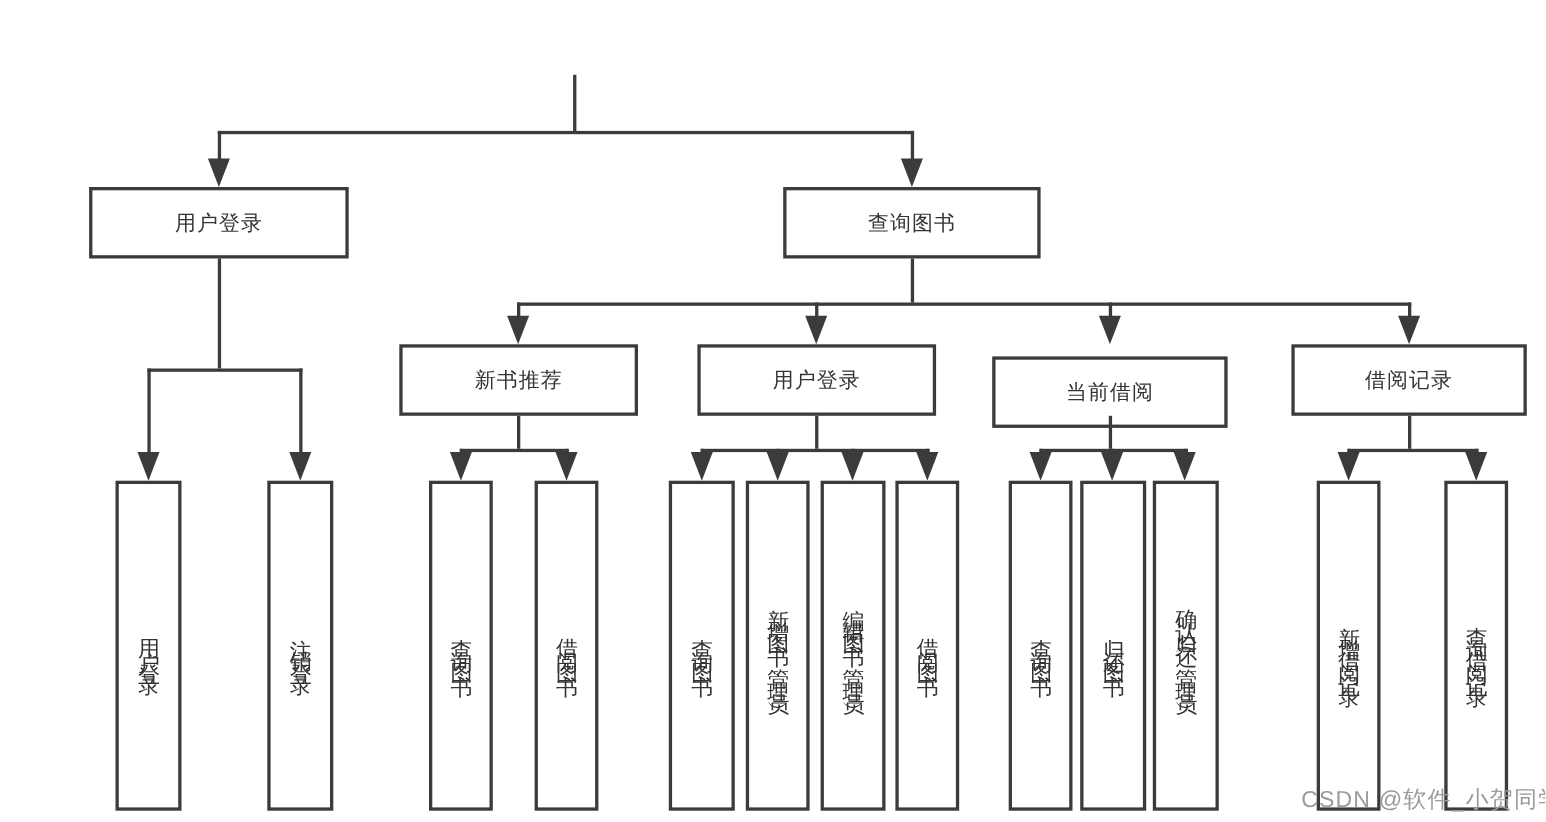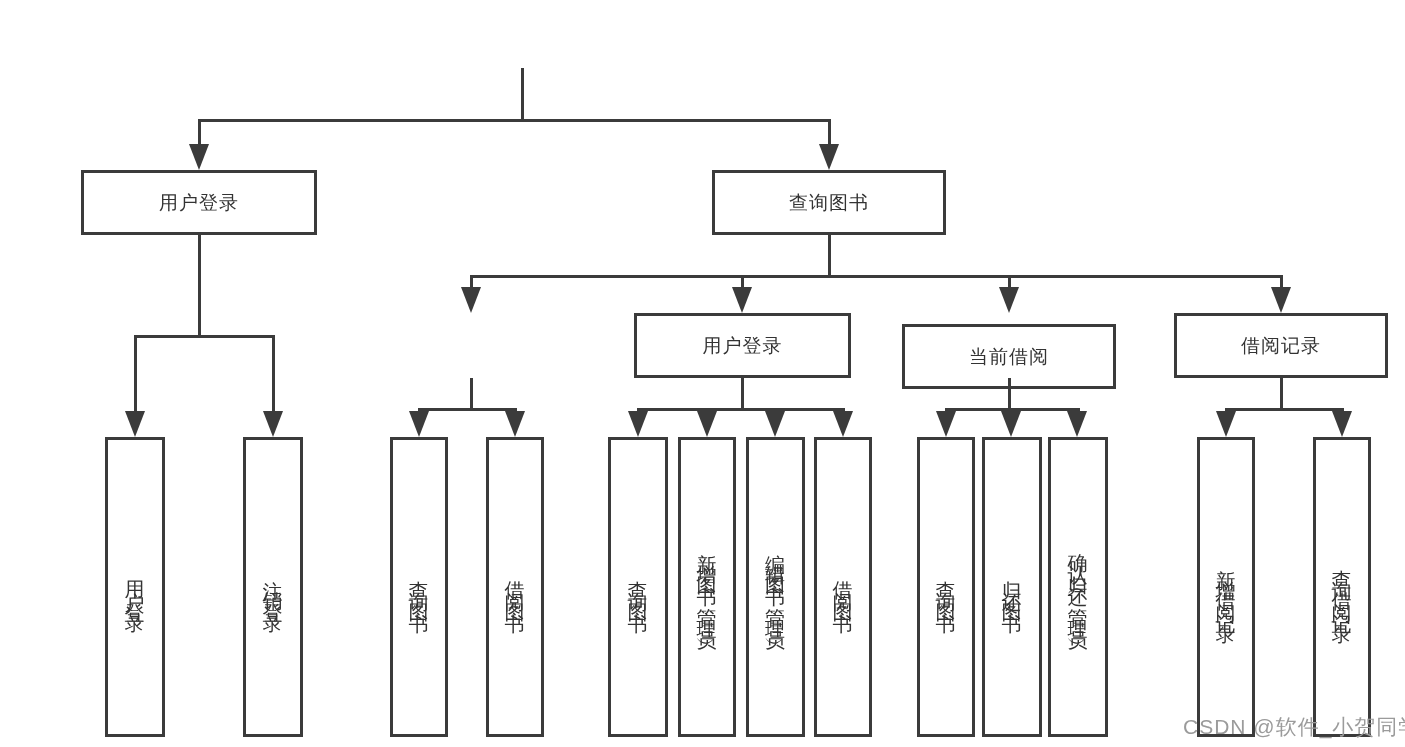--- a/index.html
+++ b/index.html
@@ -58,20 +58,23 @@
   <div class="line" style="left:470px;top:275px;width:813px;height:3px;"></div>
   <div class="line" style="left:470px;top:275px;width:3px;height:14px;"></div>
   <div class="ah" style="left:461px;top:287px;"></div>
   <div class="line" style="left:741px;top:275px;width:3px;height:14px;"></div>
   <div class="ah" style="left:732px;top:287px;"></div>
   <div class="line" style="left:1008px;top:275px;width:3px;height:14px;"></div>
   <div class="ah" style="left:999px;top:287px;"></div>
   <div class="line" style="left:1280px;top:275px;width:3px;height:14px;"></div>
   <div class="ah" style="left:1271px;top:287px;"></div>
 
+  <div class="node" style="left:363px;top:313px;width:217px;height:65px;">
+    <span class="hlabel">新书推荐</span>
+  </div>
   <div class="node" style="left:634px;top:313px;width:217px;height:65px;">
     <span class="hlabel">用户登录</span>
   </div>
   <div class="node" style="left:902px;top:324px;width:214px;height:65px;">
     <span class="hlabel">当前借阅</span>
   </div>
   <div class="node" style="left:1174px;top:313px;width:214px;height:65px;justify-content:center;">
     <span class="hlabel">借阅记录</span>
   </div>
 

